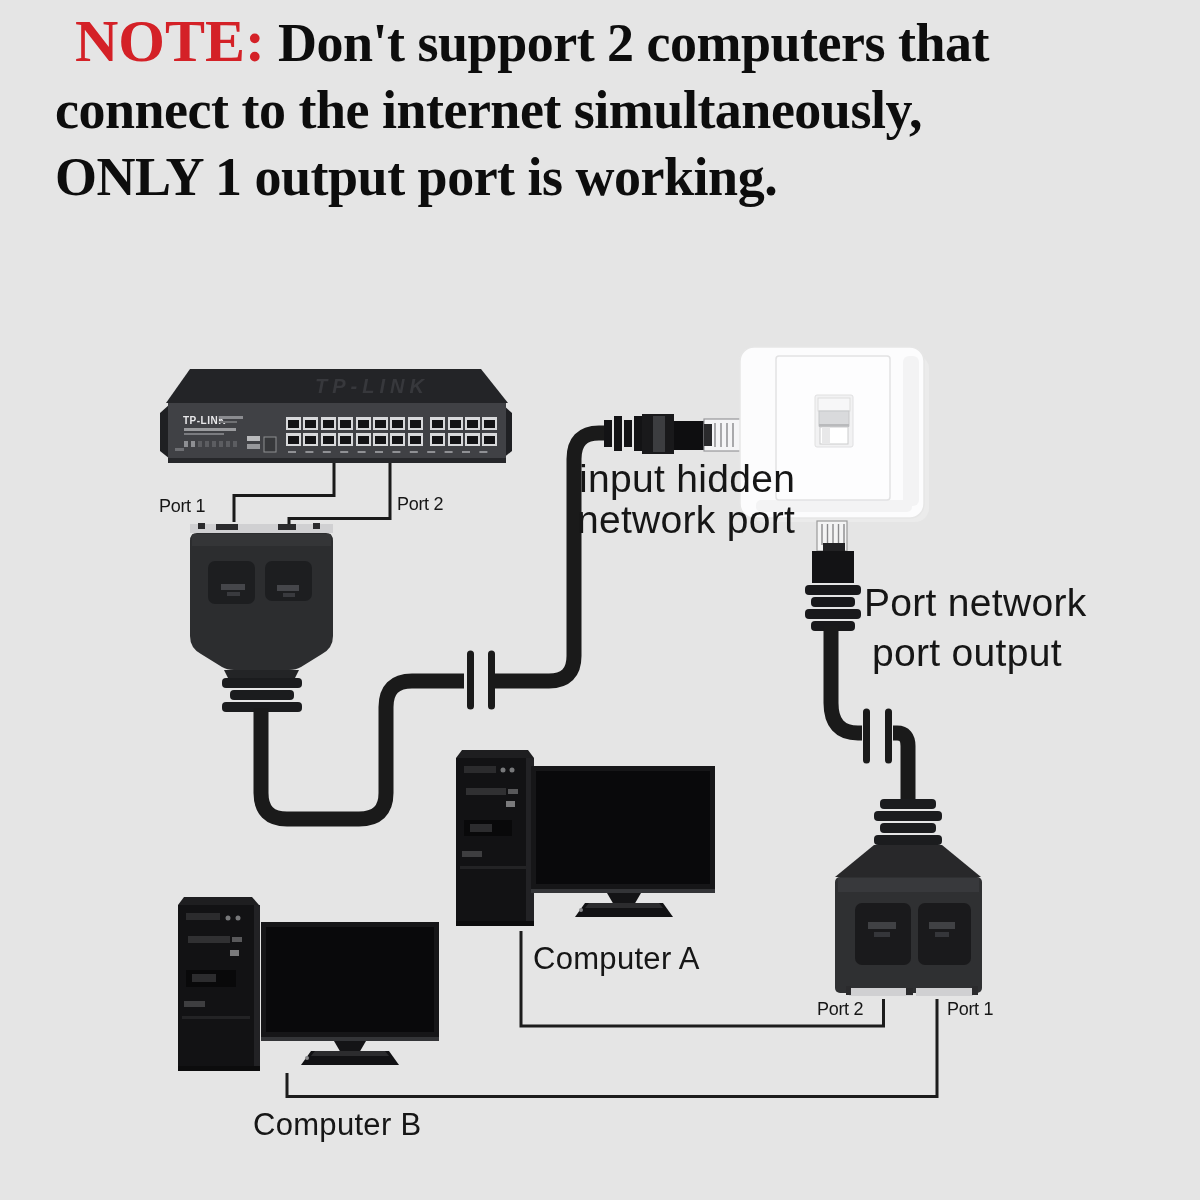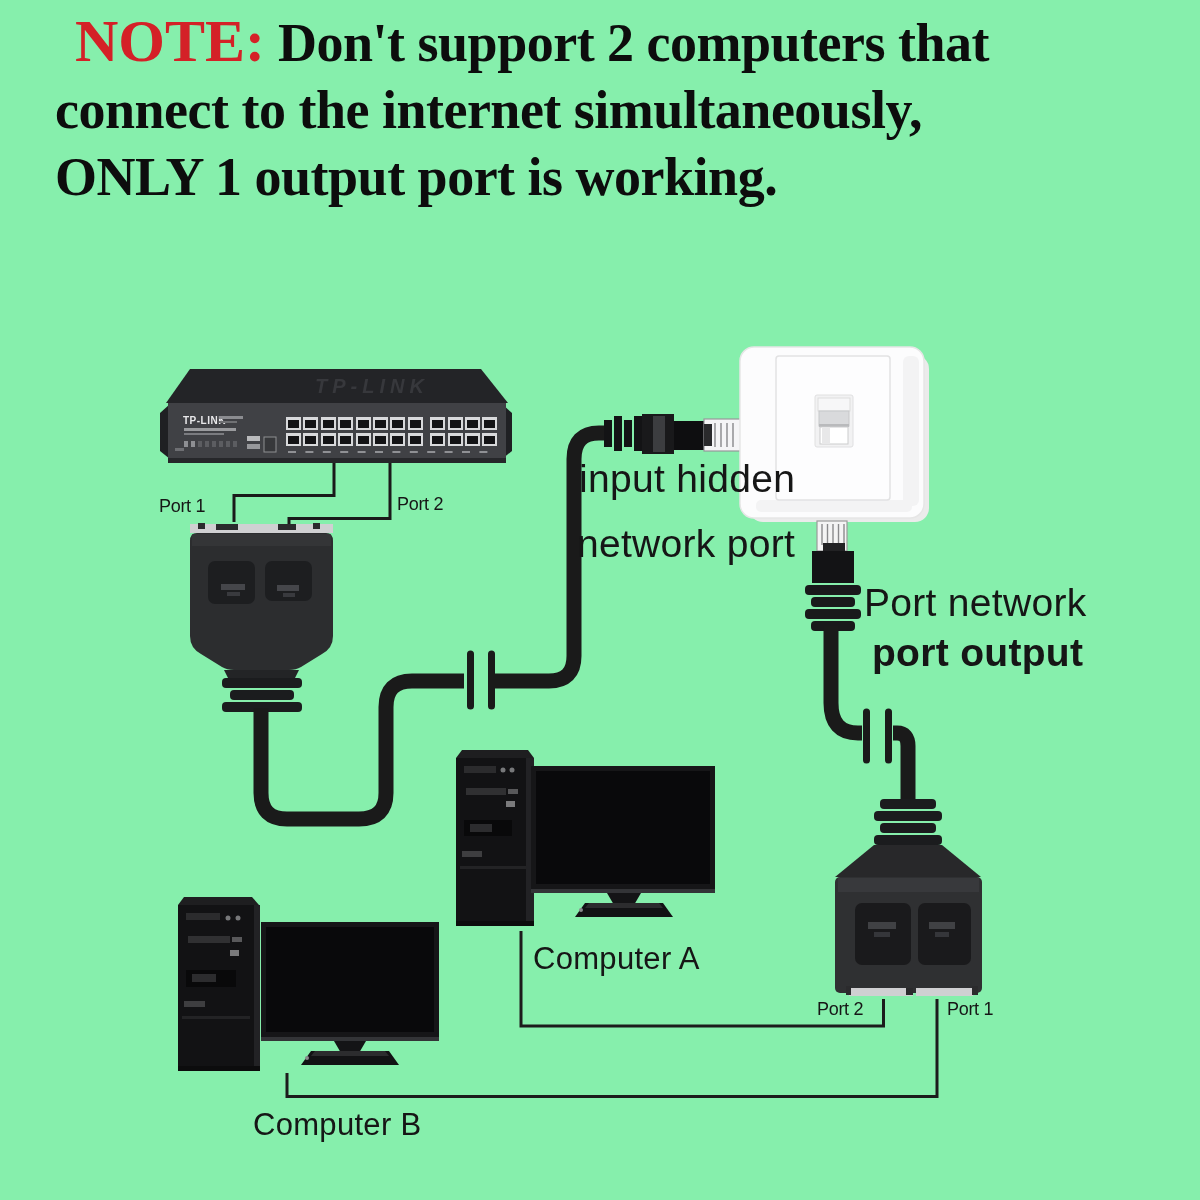--- a/index.html
+++ b/index.html
@@ -1,17 +1,17 @@
 <!DOCTYPE html>
 <html><head>
 <meta charset="utf-8">
 <style>
   html,body{margin:0;padding:0;background:#ffffff;}
   .canvas{
-    position:relative;width:1200px;height:1200px;background:#86efac;
+    position:relative;width:1200px;height:1200px;background:#e5e5e5;
     font-family:"Liberation Sans",sans-serif;overflow:hidden;
   }
   .note{
     position:absolute;left:0;top:8px;width:1150px;padding-left:55px;
     font-family:"Liberation Serif",serif;font-weight:bold;color:#0d0d0d;
     font-size:54px;line-height:67px;letter-spacing:-0.5px;
   }
   .note .l1{text-indent:20px;}
   .note .accent{color:#d42127;font-size:60px;letter-spacing:0;}
   .diagram{position:absolute;left:0;top:0;}
@@ -275,24 +275,24 @@
         <polygon points="315,1051 385,1051 389,1056 311,1056" fill="#2c2c2e"></polygon>
         <circle cx="307" cy="1058" r="2" fill="#8a8a8c"></circle>
       </g>
     </g>
   </svg>
 
   <div class="lbl lbl-25" style="left:159px;top:496px;">Port 1</div>
   <div class="lbl lbl-25" style="left:397px;top:494px;">Port 2</div>
 
   <div class="lbl lbl-29" style="left:579px;top:457px;">input hidden</div>
-  <div class="lbl lbl-29" style="left:577px;top:522px;text-align:center;">network port</div>
+  <div class="lbl lbl-29" style="left:577px;top:498px;text-align:center;">network port</div>
 
   <div class="lbl lbl-29" style="left:864px;top:581px;">Port network</div>
-  <div class="lbl lbl-29" style="left:872px;top:631px;font-weight:bold;">port output</div>
+  <div class="lbl lbl-29" style="left:872px;top:631px;">port output</div>
 
   <div class="lbl lbl-25" style="left:817px;top:999px;">Port 2</div>
   <div class="lbl lbl-25" style="left:947px;top:999px;">Port 1</div>
 
   <div class="lbl lbl-31" style="left:253px;top:1107px;">Computer B</div>
   <div class="lbl lbl-31" style="left:533px;top:941px;">Computer A</div>
 
 </div>
 
 </body></html>

